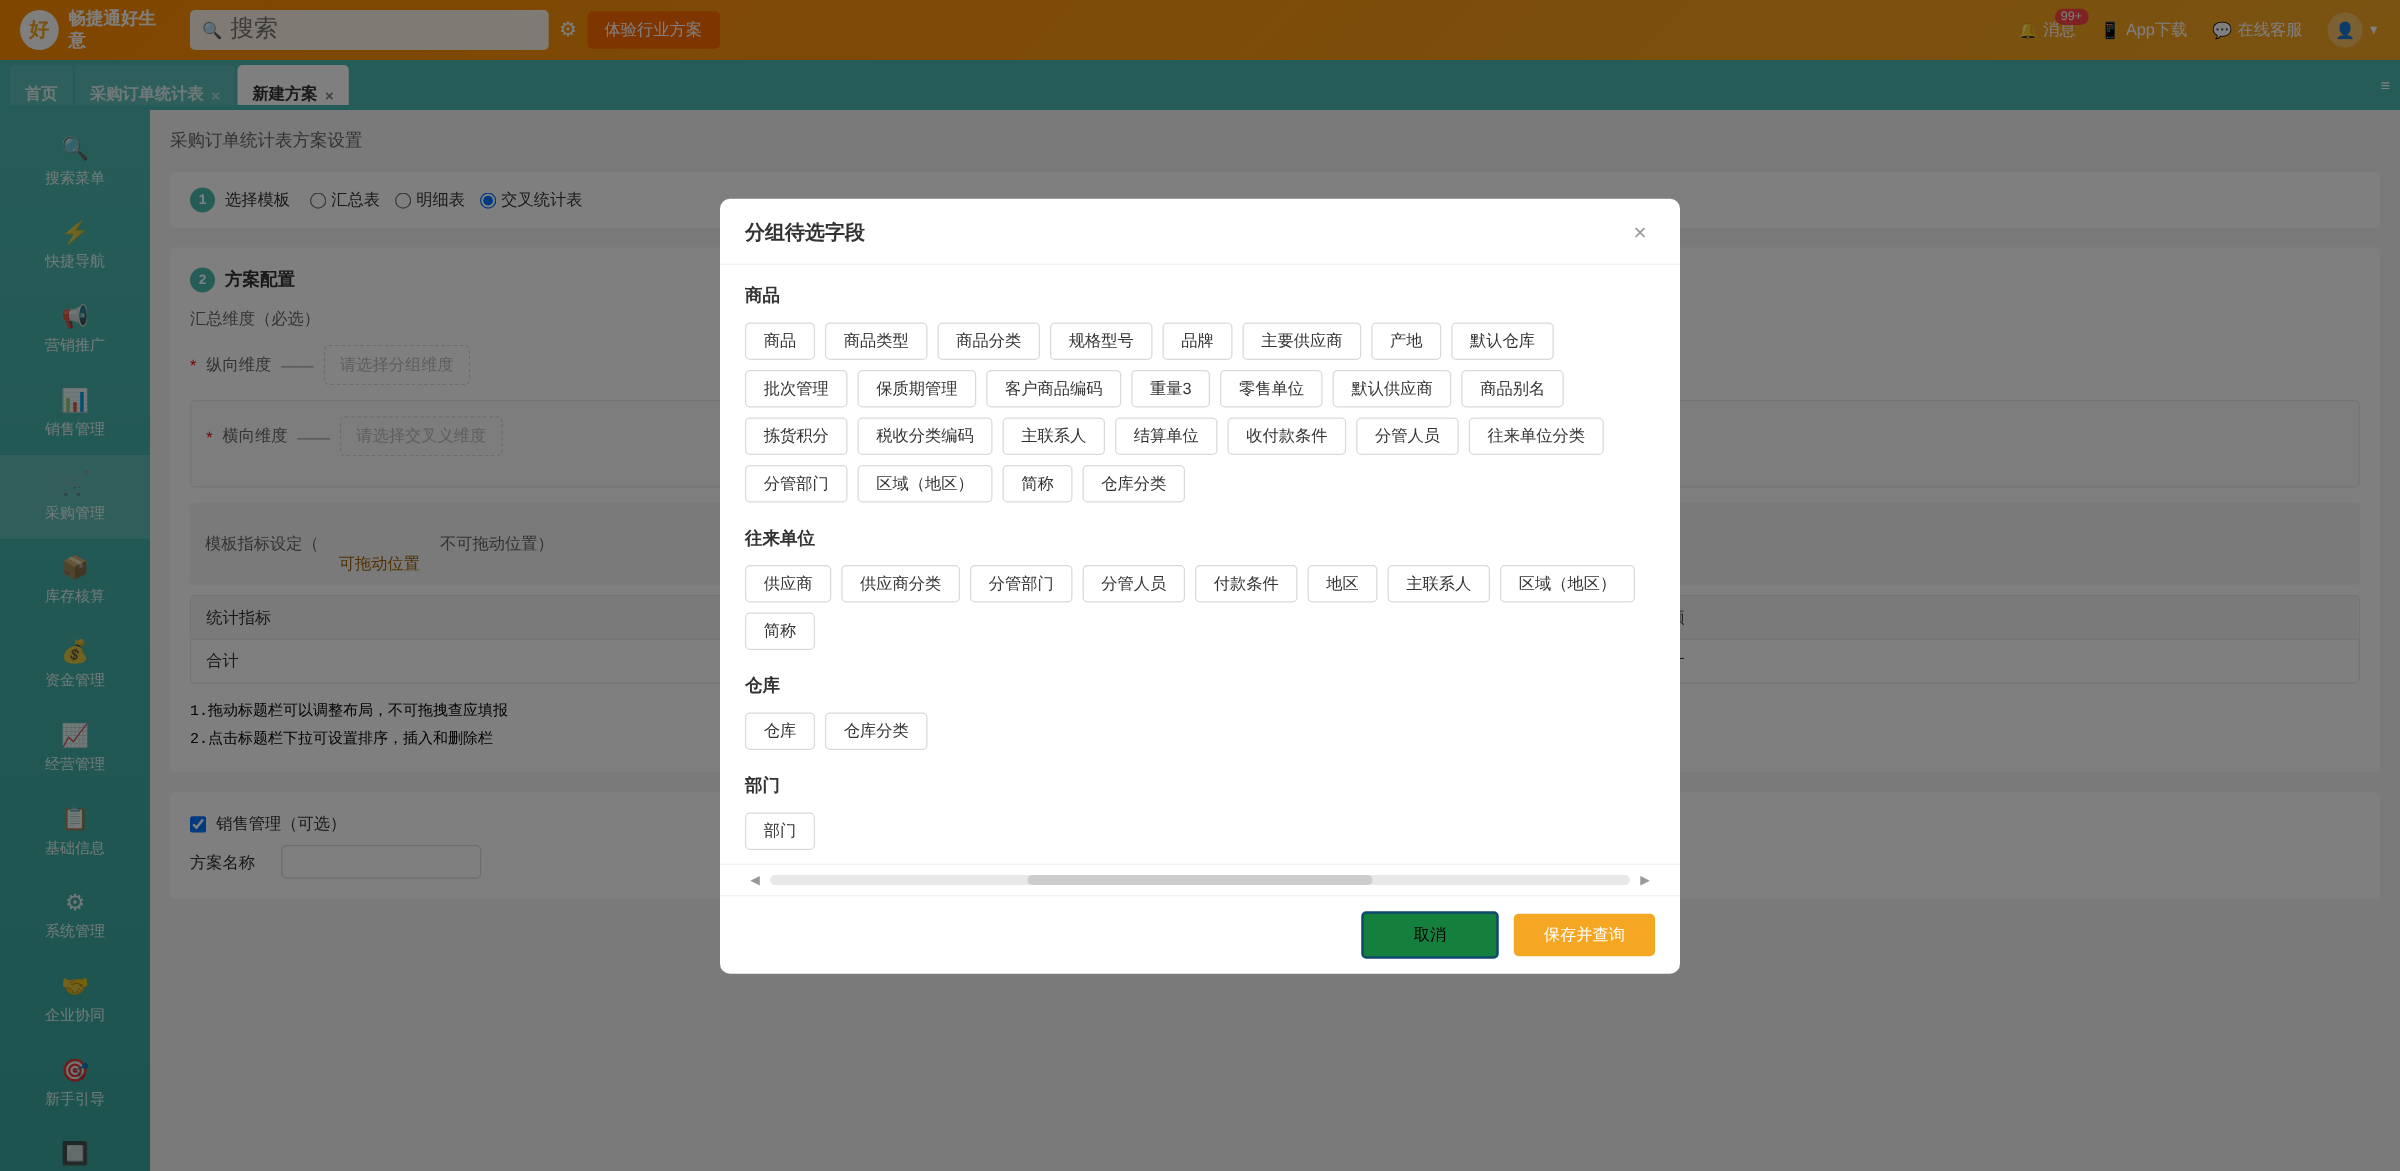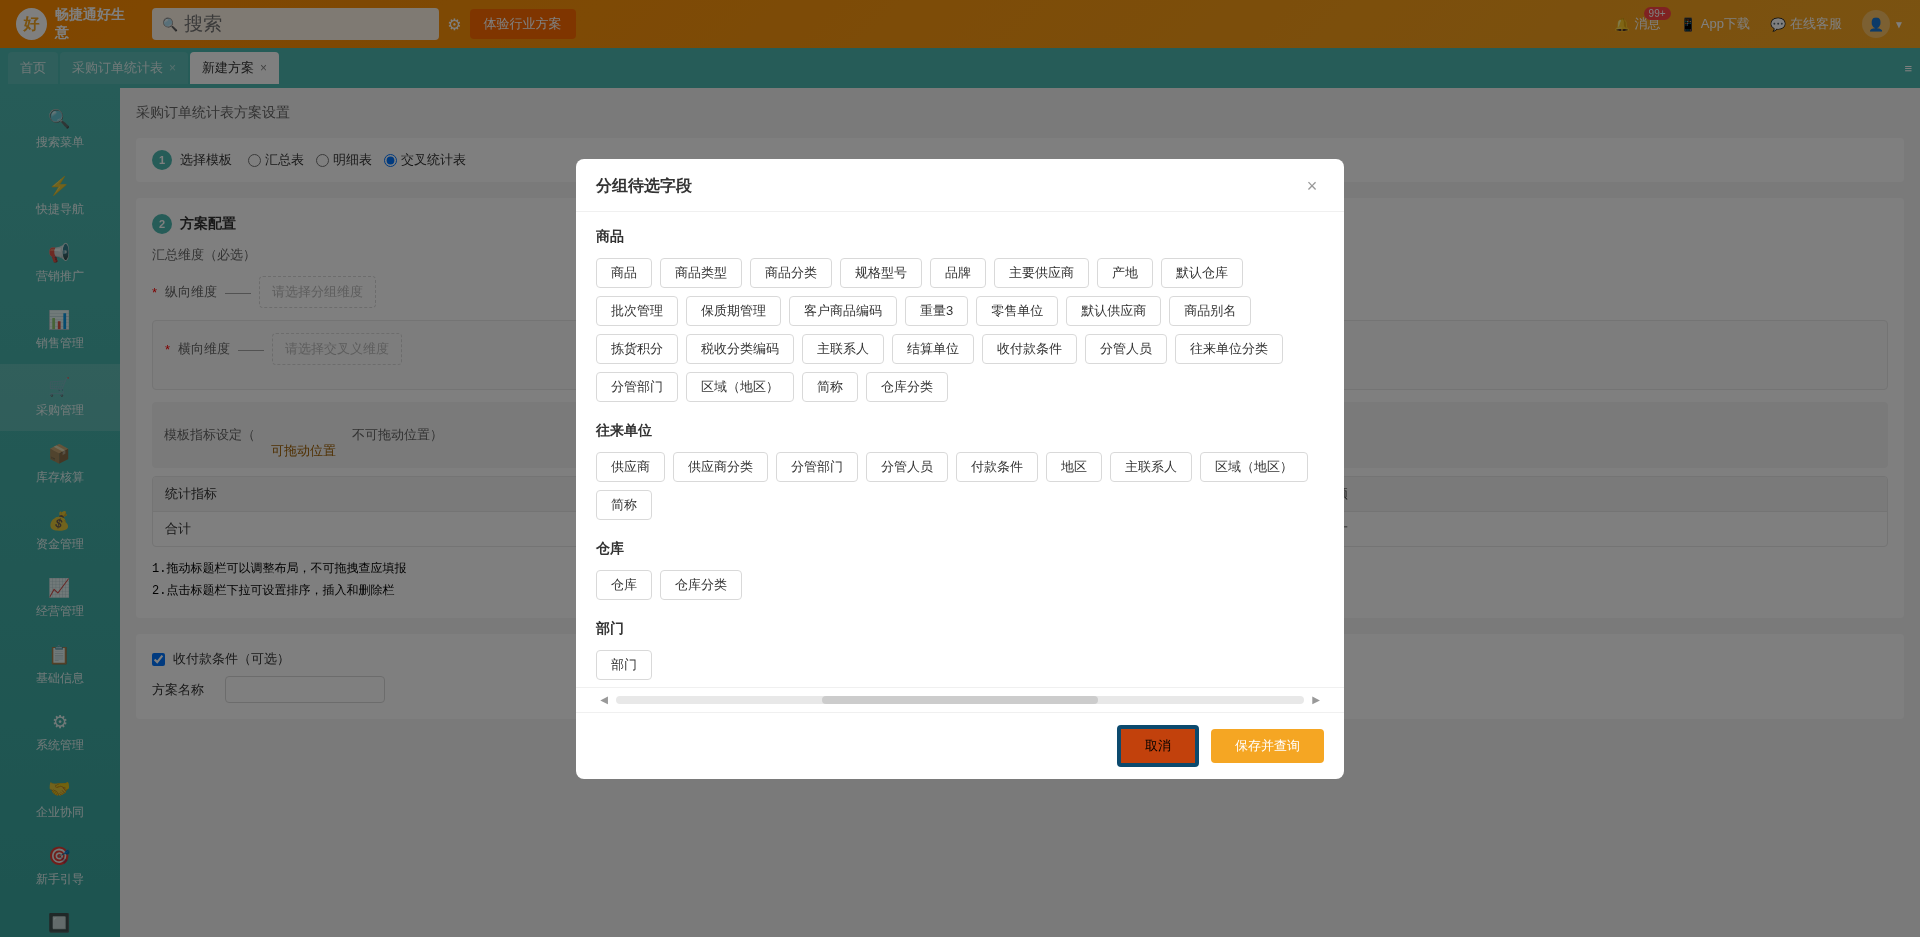--- a/index.html
+++ b/index.html
@@ -112,26 +112,27 @@
       display: flex;
       align-items: center;
       padding: 0 8px;
       gap: 2px;
     }
     .tab-item {
       height: 32px;
       padding: 0 12px;
       border-radius: 4px 4px 0 0;
       display: flex;
-      align-items: center;
+      align-items: flex-end;
       gap: 6px;
       cursor: pointer;
       font-size: 13px;
       color: rgba(255,255,255,0.8);
       background: rgba(255,255,255,0.1);
+      font-weight: bold;
     }
     .tab-item.active {
       background: white;
       color: #333;
     }
     .tab-close {
       font-size: 12px;
       color: inherit;
       opacity: 0.6;
     }
@@ -343,23 +344,23 @@
     
     .modal-footer {
       display: flex;
       align-items: center;
       justify-content: flex-end;
       gap: 12px;
       padding: 12px 20px;
       border-top: 1px solid #f0f0f0;
     }
     .btn-cancel {
-      padding: 8px 24px;
-      border: 4px solid #0c4a6e;
-      background: #c2410c;
+      padding: 8px 40px;
+      border: 2px solid #0c4a6e;
+      background: #15803d;
       border-radius: 4px;
       cursor: pointer;
       font-size: 13px;
     }
     .btn-primary {
       padding: 8px 24px;
       background: #f5a623;
       color: white;
       border: none;
       border-radius: 4px;
@@ -670,21 +671,21 @@
 
       <div class="hint-text">
         <div>1.拖动标题栏可以调整布局，不可拖拽查应填报</div>
         <div>2.点击标题栏下拉可设置排序，插入和删除栏</div>
       </div>
     </div>
 
     <div style="background:white;border-radius:4px;padding:16px;margin-bottom:16px;">
       <div class="save-option">
         <input type="checkbox" checked="" style="">
-        <span>收付款条件（可选）</span>
+        <span>销售管理（可选）</span>
       </div>
       <div class="plan-name-row">
         <span>方案名称</span>
         <input type="text" class="plan-name-input" style="">
       </div>
     </div>
 
   </div>
 </div>
 

